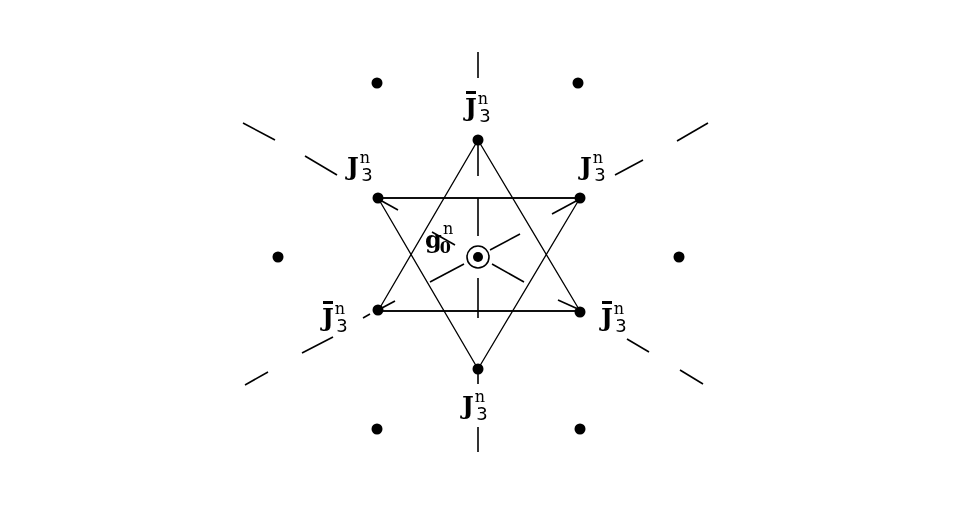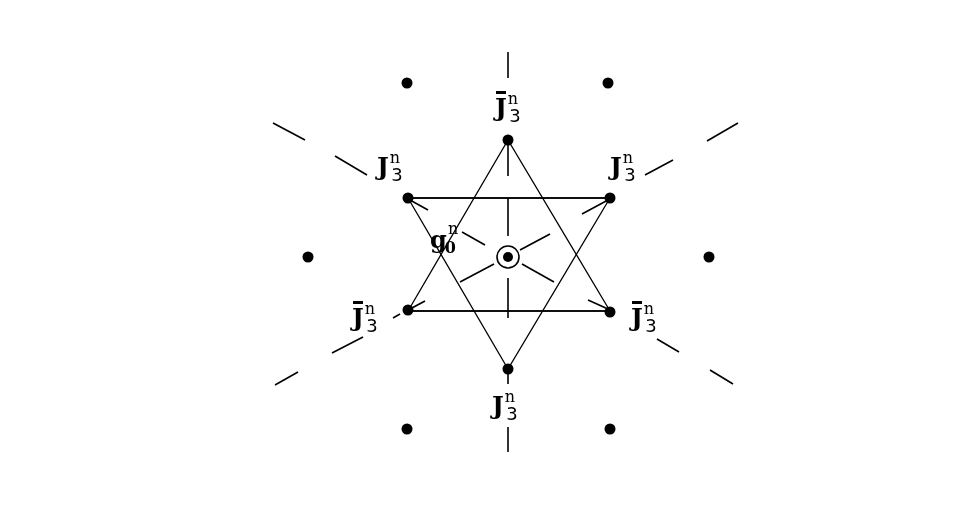--- a/index.html
+++ b/index.html
@@ -1,17 +1,17 @@
 <!DOCTYPE html>
 <html><head>
   <meta charset="utf-8">
   <style>
     html, body { margin: 0; padding: 0; background: #ffffff; }
     body { width: 961px; height: 505px; position: relative; overflow: hidden; }
-    #stage { position: absolute; left: 0; top: 0; width: 908px; height: 505px; margin-left: 30px; }
+    #stage { position: absolute; left: 0; top: 0; width: 908px; height: 505px; }
     .lbl { position: absolute; font-family: "DejaVu Serif", "Liberation Serif", serif; color: #000; line-height: 1; white-space: nowrap; }
     .lbl .main { font-weight: bold; font-size: 25px; position: relative; display: inline-block; }
     .lbl .main.bar::before { content: ""; position: absolute; left: 1px; right: 1px; top: -4px; height: 3px; background: #000; }
     .lbl .sup { font-size: 16px; position: relative; top: -12px; margin-left: 1px; }
     .lbl .sub { font-size: 18px; position: relative; top: 6px; margin-left: -9px; font-family: "DejaVu Sans", sans-serif; }
     .lbl.g .main { font-size: 24px; }
     .lbl.g .sub { font-size: 16px; font-weight: bold; top: 5px; margin-left: -2px; font-family: "DejaVu Serif", serif; }
     .lbl.g .sup { margin-left: -8px; top: -14px; }
   </style>
 </head>
@@ -93,16 +93,16 @@
   </div>
 
   <div class="lbl" style="left:601px; top:305px;">
     <span class="main bar">J</span><span class="sup">n</span><span class="sub">3</span>
   </div>
 
   <div class="lbl" style="left:462px; top:393px;">
     <span class="main">J</span><span class="sup">n</span><span class="sub">3</span>
   </div>
 
-  <div class="lbl g" style="left:400px; top:228px;">
+  <div class="lbl g" style="left:425px; top:228px;">
     <span class="main" style="font-weight:bold;">g</span><span class="sub">0</span><span class="sup">n</span>
   </div>
 </div>
 
 </body></html>

